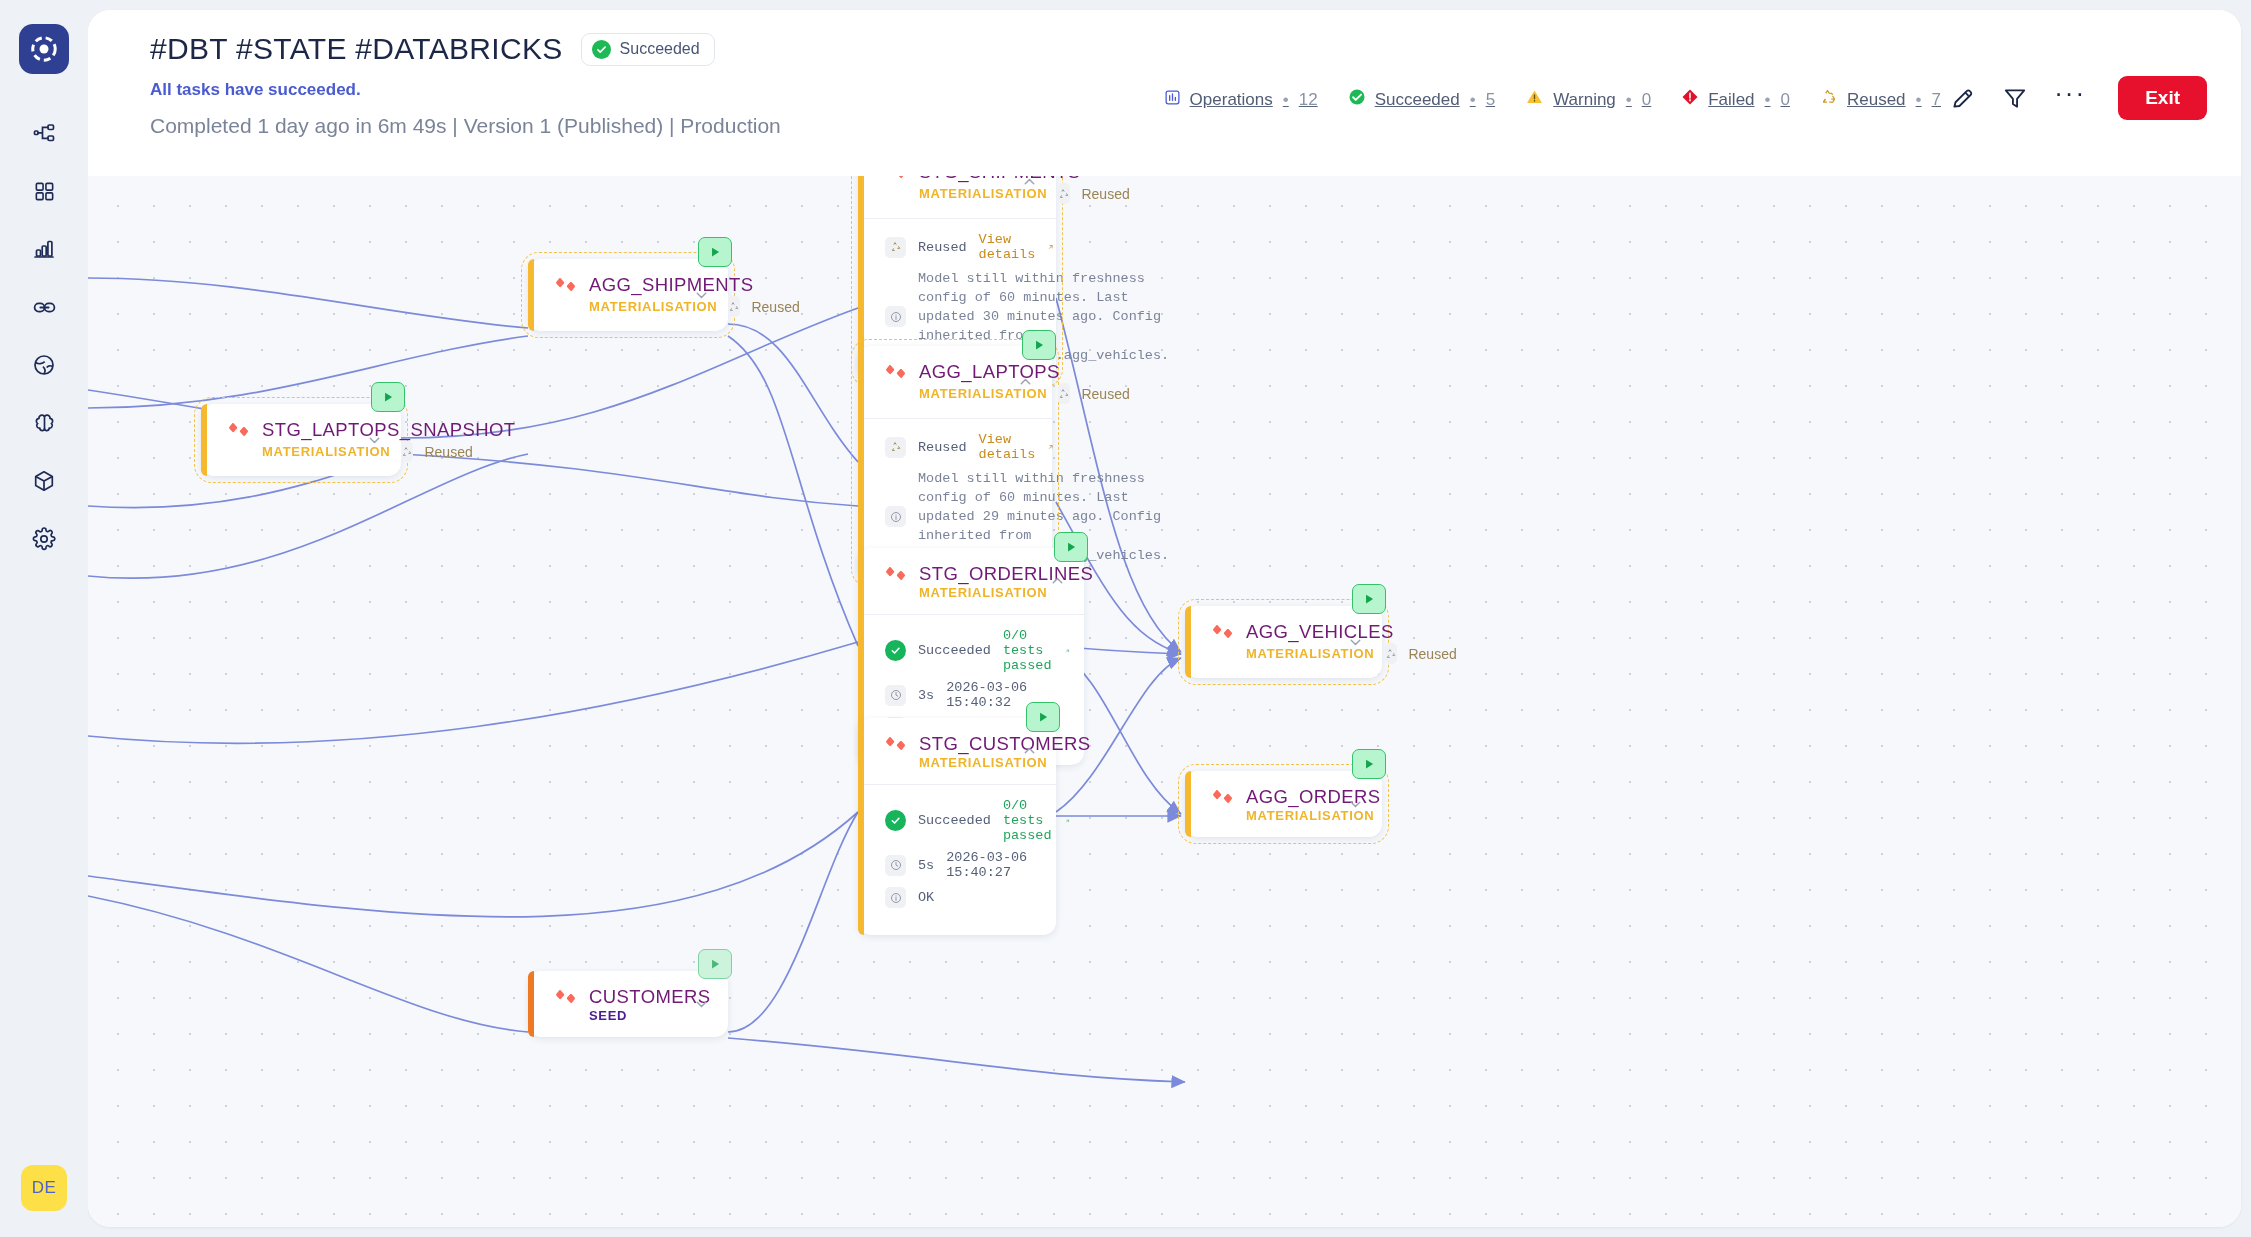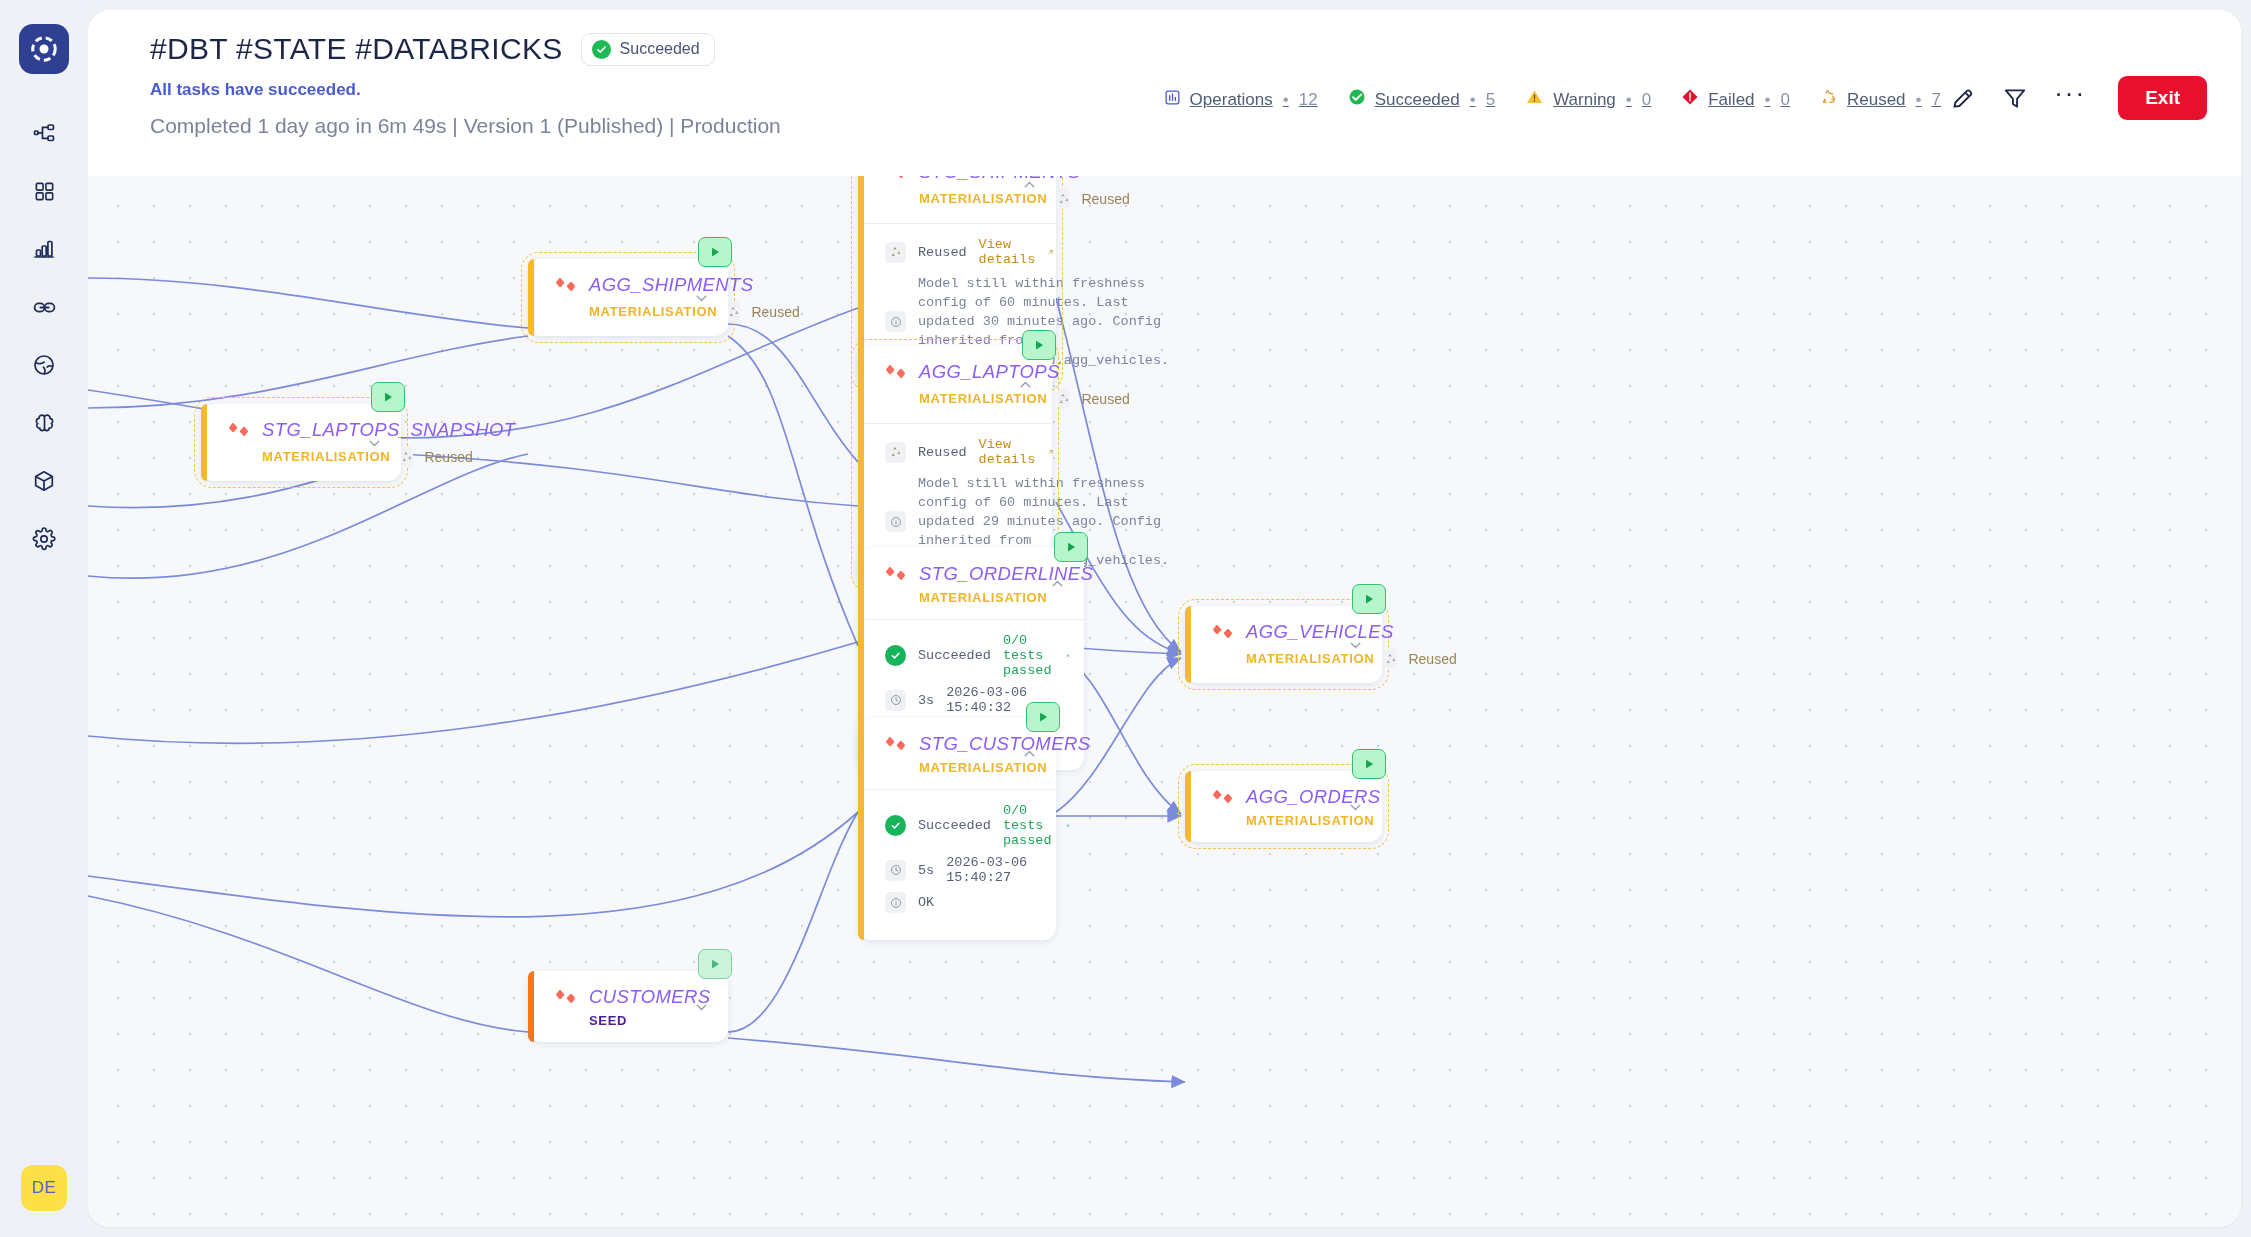--- a/index.html
+++ b/index.html
@@ -147,26 +147,25 @@
     background: #f5b82e;
   }
   .node.seed .leftbar { background: #ef7822; }
   .node-head {
     padding: 15px 18px 14px 27px;
     position: relative;
   }
   .node-title-row { display: flex; align-items: center; gap: 12px; }
   .dbt-x { width: 22px; height: 22px; flex: 0 0 22px; }
   .node-title {
-    font-size: 18.5px; color: #8b5cf6; letter-spacing: .4px;
+    font-size: 18.5px; color: #701a75; letter-spacing: .4px;
     font-family: "Liberation Sans", sans-serif;
-    font-style: italic;
   }
   .node-sub {
-    margin-top: 5px; padding-left: 34px;
+    padding-left: 34px;
     display: flex; align-items: center; gap: 11px;
     font-size: 13px; letter-spacing: .7px;
   }
   .node-sub .mat { color: #f0b429; font-weight: 700; }
   .node.seed .node-sub .mat { color: #4c1d95; }
   .reuse-chip {
     width: 21px; height: 21px; border-radius: 5px; background: #f0f1f4;
     display: inline-flex; align-items: center; justify-content: center;
   }
   .node-sub .reused-lbl { color: #9a8456; font-size: 14px; letter-spacing: 0; }

